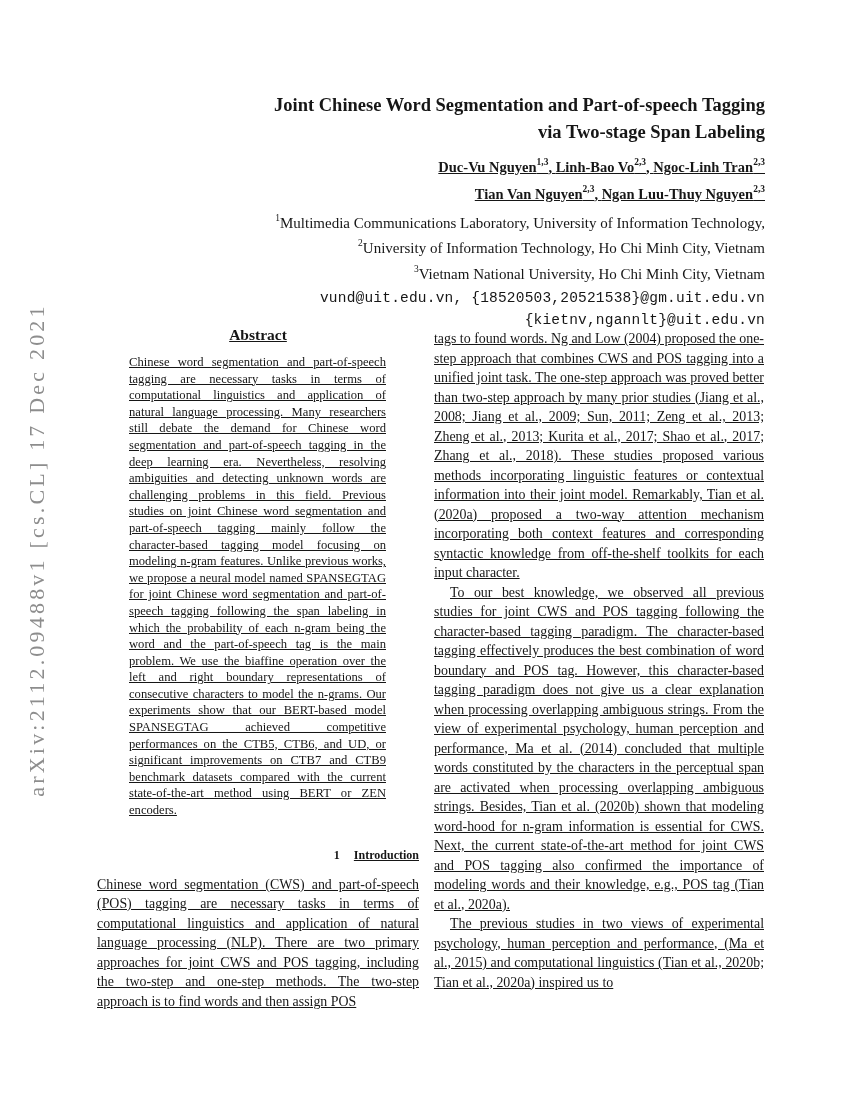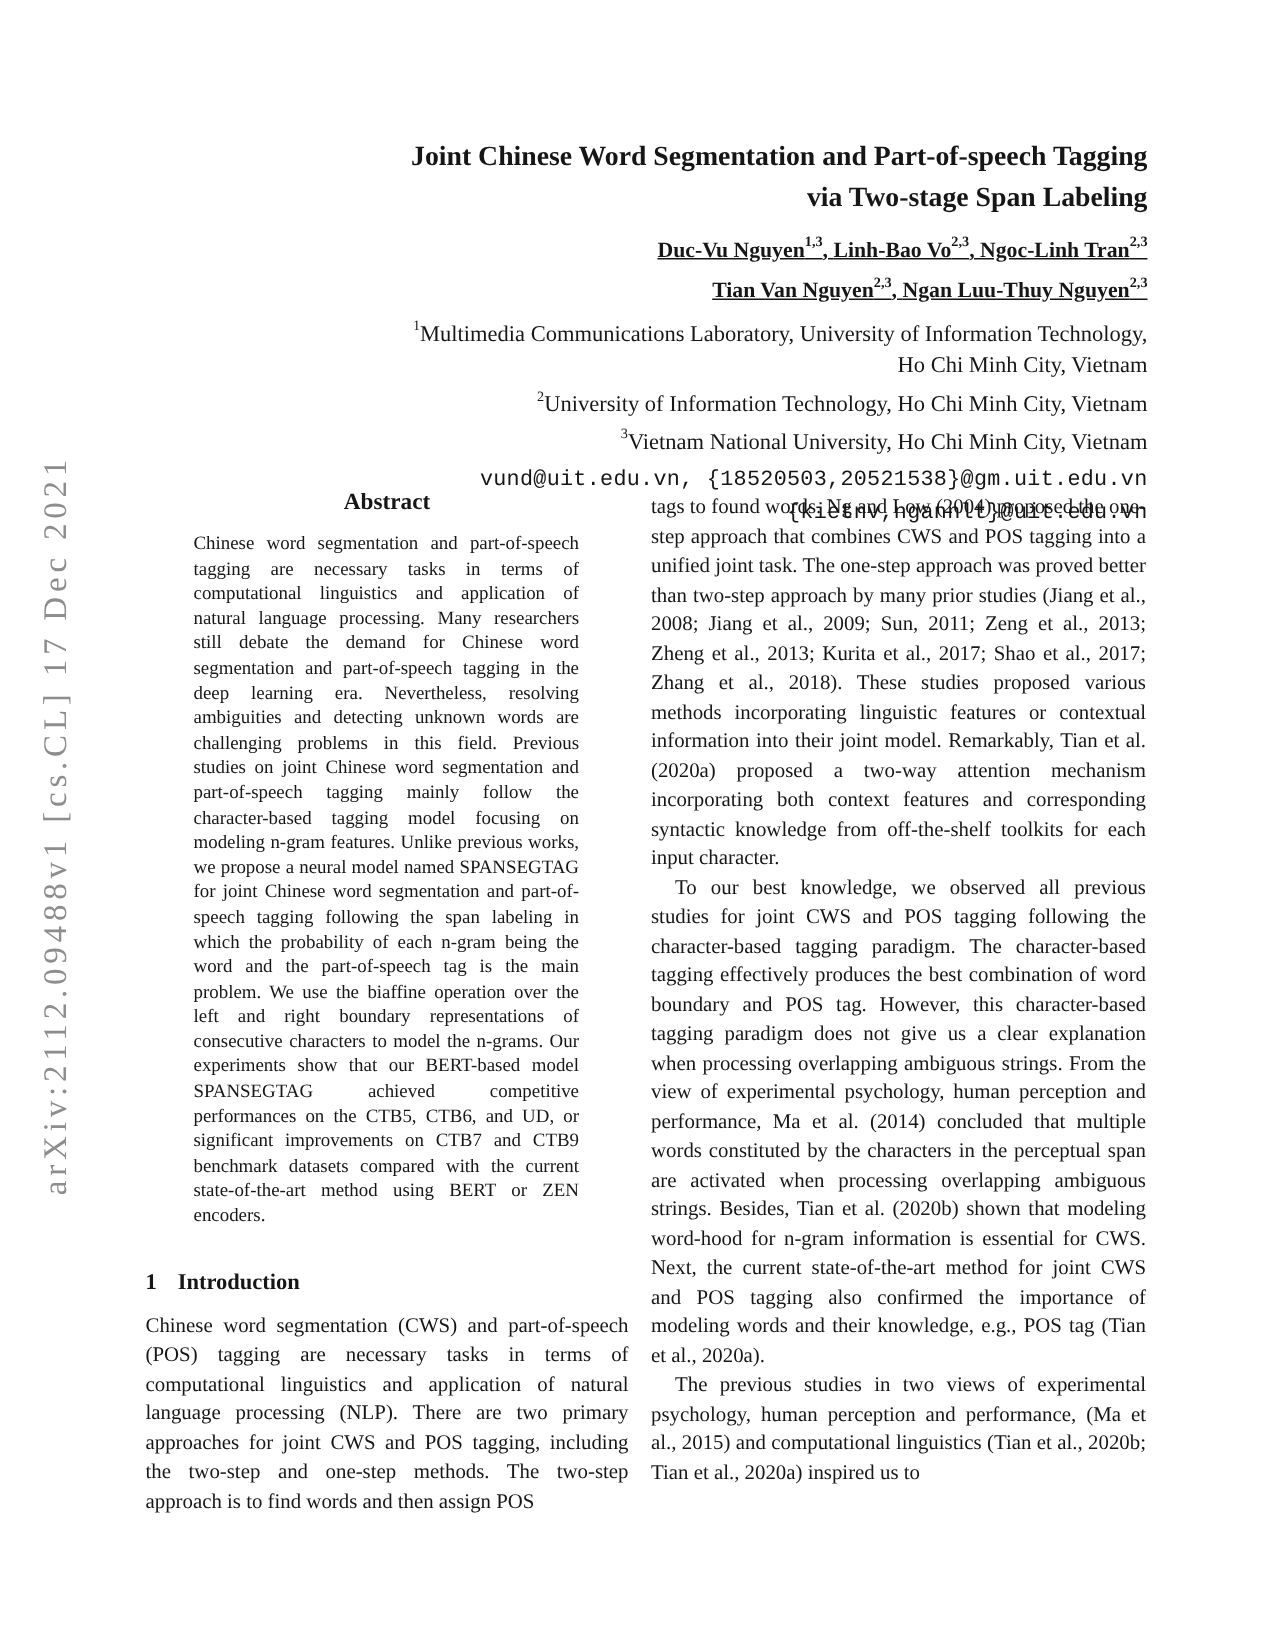--- a/index.html
+++ b/index.html
@@ -71,43 +71,44 @@
     line-height: 22px;
     letter-spacing: 0.2px;
   }
 
   
   .col {
     position: absolute;
     top: 325px;
     text-align: justify;
     hyphens: auto;
+    text-decoration: underline;
     -webkit-hyphens: auto;
   }
   .col-left  { left: 97px;  width: 322px; }
   .col-right { left: 434px; width: 330px; top: 329px; }
 
   .abstract-heading {
     margin: 0 0 10px 0;
     text-align: center;
     font-size: 15.5px;
     font-weight: bold;
     line-height: 19px;
   }
   .abstract-text {
     margin: 4px 33px 0 32px;
     font-size: 12.6px;
     line-height: 16.6px;
   }
   .section-heading {
     margin: 27px 0 10px 0;
-    font-size: 15px;
+    font-size: 12px;
     font-weight: bold;
     line-height: 19px;
-    text-align: left;
+    text-align: right;
   }
   .section-num { display: inline-block; margin-right: 14px; }
   .body-par {
     margin: 0;
     font-size: 13.9px;
     line-height: 19.5px;
   }
   .indent { text-indent: 16px; }
 </style>
 </head>
@@ -127,21 +128,20 @@
       <div>
         <span><span>Duc-Vu Nguyen</span><sup>1,3</sup><span>, </span></span><span><span>Linh-Bao Vo</span><sup>2,3</sup><span>, </span></span><span><span>Ngoc-Linh Tran</span><sup>2,3</sup></span>
       </div>
       <div>
         <span><span>Tian Van Nguyen</span><sup>2,3</sup><span>, </span></span><span><span>Ngan Luu-Thuy Nguyen</span><sup>2,3</sup></span>
       </div>
     </div>
 
     <div class="affils">
       <div><sup>1</sup><span>Multimedia Communications Laboratory, University of Information Technology,</span></div>
-      <div><span>Ho Chi Minh City, Vietnam</span></div>
       <div><sup>2</sup><span>University of Information Technology, Ho Chi Minh City, Vietnam</span></div>
       <div><sup>3</sup><span>Vietnam National University, Ho Chi Minh City, Vietnam</span></div>
     </div>
 
     <div class="emails">
       <div>vund@uit.edu.vn, {18520503,20521538}@gm.uit.edu.vn</div>
       <div>{kietnv,ngannlt}@uit.edu.vn</div>
     </div>
   </header>
 

